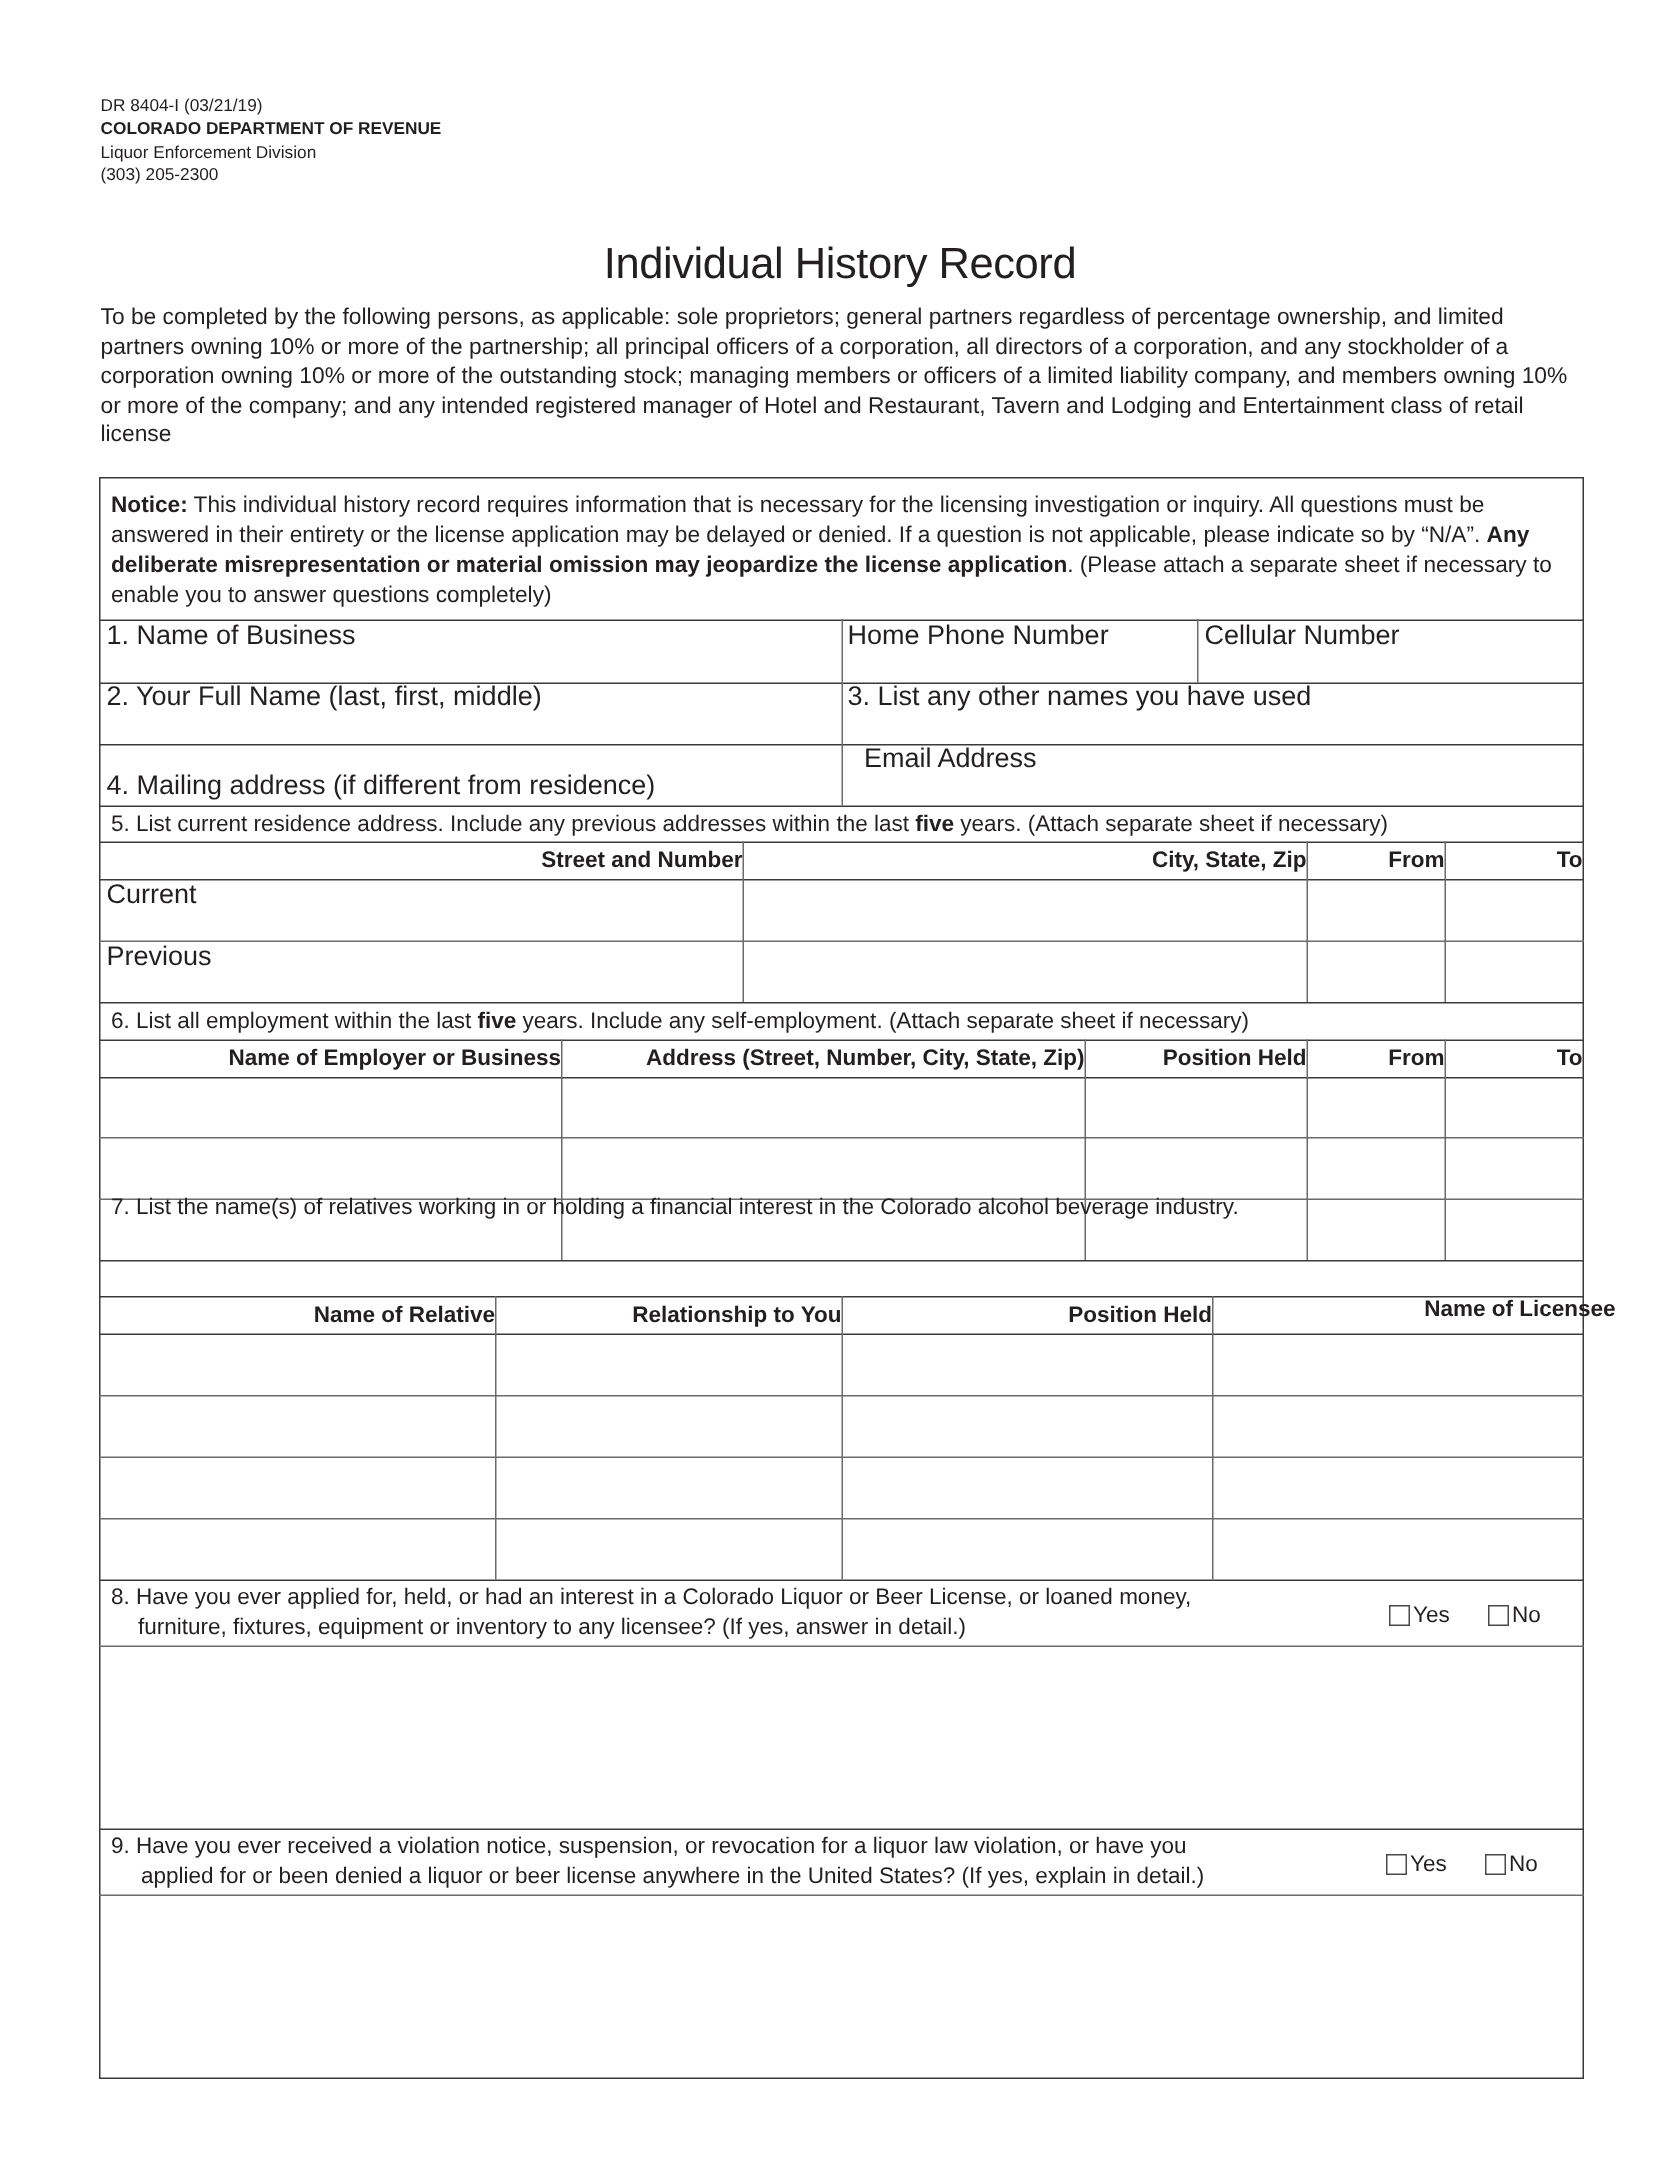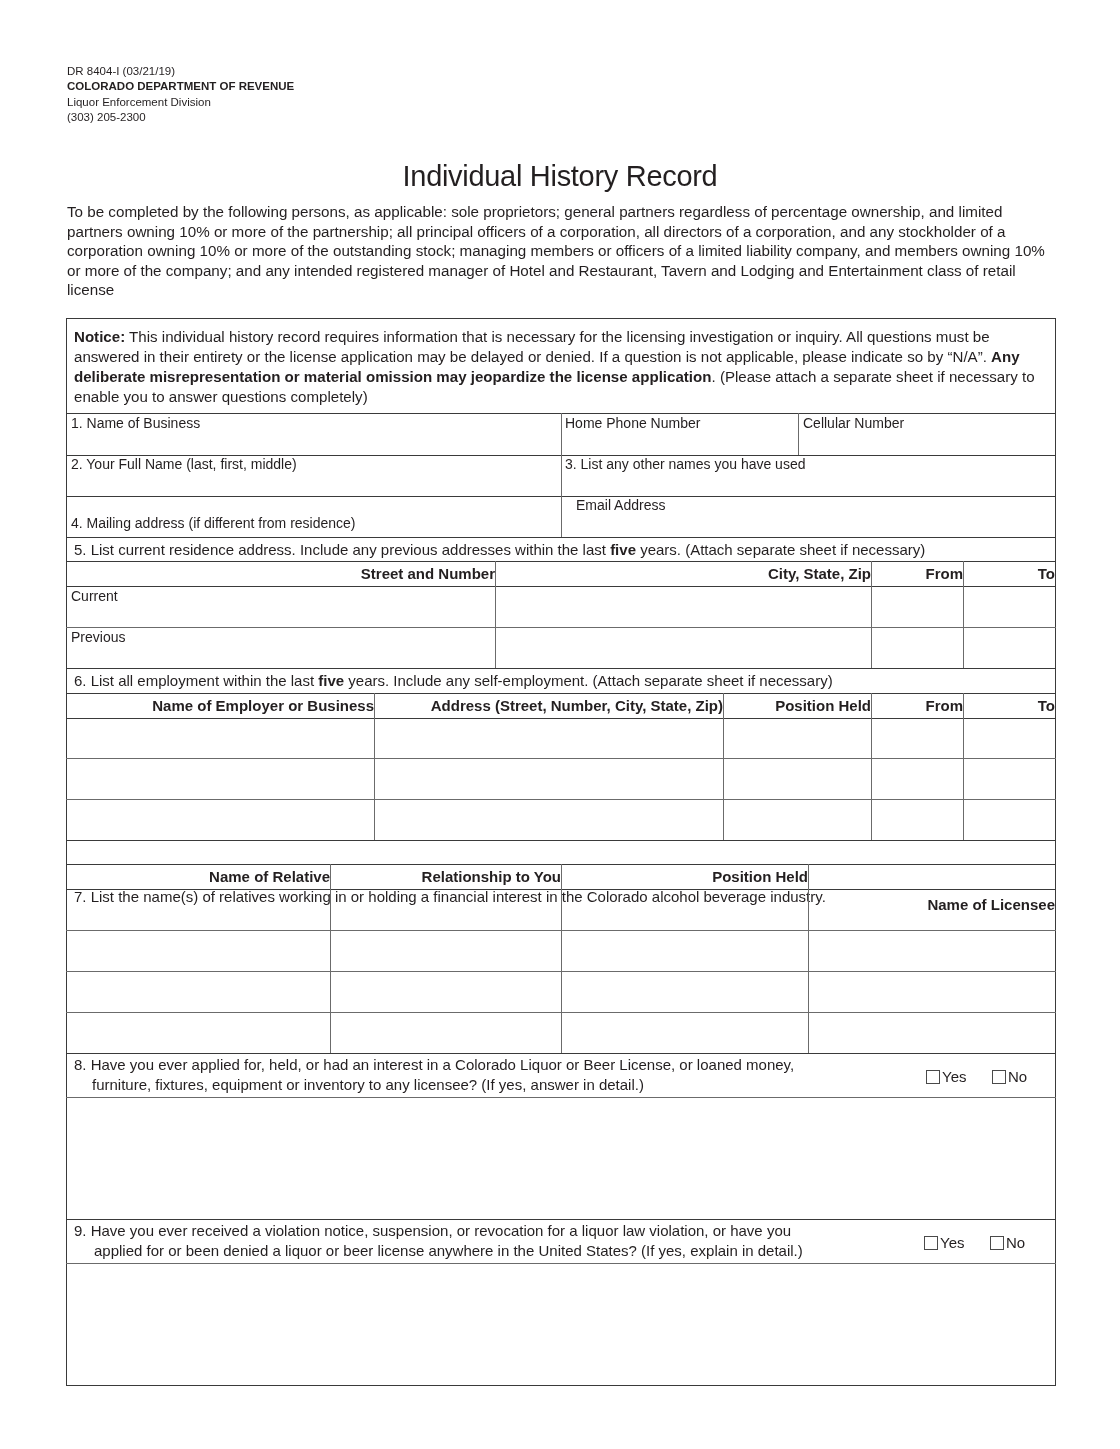--- a/index.html
+++ b/index.html
@@ -8,21 +8,21 @@
   .hdr-line { position:absolute; left:67px; font-size:11.5px; line-height:15px; }
   .hdr-bold { font-weight:bold; }
   #title { position:absolute; left:0; width:1120px; top:160px; text-align:center;
            font-size:29px; font-weight:normal; letter-spacing:-0.3px; }
   #intro { position:absolute; left:67px; top:202px; width:990px; font-size:15.2px; line-height:19.6px; }
   .box { position:absolute; border:1.5px solid #3a3a3a; box-sizing:border-box; }
   .hl { position:absolute; height:0; border-top:1.5px solid #3a3a3a; }
   .hl.thin { border-top:1px solid #6b6b6b; }
   .vl { position:absolute; width:0; border-left:1px solid #6b6b6b; }
   .notice { position:absolute; left:74px; top:327px; width:976px; font-size:15.1px; line-height:20px; }
-  .lbl { position:absolute; font-size:14px; line-height:16px; }
+  .lbl { position:absolute; font-size:18px; line-height:16px; }
   .sec-title { position:absolute; left:74px; font-size:15px; line-height:18px; }
   .colh { position:absolute; font-size:15px; font-weight:bold; text-align:right; line-height:18px; }
   .q { position:absolute; left:74px; font-size:15px; line-height:20px; }
   .cb-wrap { position:absolute; font-size:15px; line-height:17px; display:flex; align-items:center; }
   .cb { width:14px; height:14px; border:1px solid #4a4a4a; box-sizing:border-box; margin-right:2px; display:inline-block; background:#fff; }
   .field { position:absolute; box-sizing:border-box; }
 </style>
 </head>
 <body>
 
@@ -102,35 +102,35 @@
 <div class="colh" style="left:66px; width:308px; top:697px;">Name of Employer or Business</div>
 <div class="colh" style="left:374px; width:349px; top:697px;">Address (Street, Number, City, State, Zip)</div>
 <div class="colh" style="left:723px; width:148px; top:697px;">Position Held</div>
 <div class="colh" style="left:871px; width:92px; top:697px;">From</div>
 <div class="colh" style="left:963px; width:92px; top:697px;">To</div>
 
 <div class="field" style="left:67px; top:719px; width:988px; height:39px;"></div>
 <div class="field" style="left:67px; top:759px; width:988px; height:40px;"></div>
 <div class="field" style="left:67px; top:800px; width:988px; height:40px;"></div>
 
-<div class="sec-title" style="top:888px;">7. List the name(s) of relatives working in or holding a financial interest in the Colorado alcohol beverage industry.</div>
+<div class="sec-title" style="top:796px;">7. List the name(s) of relatives working in or holding a financial interest in the Colorado alcohol beverage industry.</div>
 <div class="hl" style="left:66px; width:990px; top:864px;"></div>
 <div class="hl" style="left:66px; width:990px; top:889px;"></div>
 <div class="hl thin" style="left:66px; width:990px; top:930px;"></div>
 <div class="hl thin" style="left:66px; width:990px; top:971px;"></div>
 <div class="hl thin" style="left:66px; width:990px; top:1012px;"></div>
 <div class="hl" style="left:66px; width:990px; top:1053px;"></div>
 <div class="vl" style="left:330px; top:864px; height:189px;"></div>
 <div class="vl" style="left:561px; top:864px; height:189px;"></div>
 <div class="vl" style="left:808px; top:864px; height:189px;"></div>
 
 <div class="colh" style="left:66px; width:264px; top:868px;">Name of Relative</div>
 <div class="colh" style="left:330px; width:231px; top:868px;">Relationship to You</div>
 <div class="colh" style="left:561px; width:247px; top:868px;">Position Held</div>
-<div class="colh" style="left:808px; width:247px; top:896px;">Name of Licensee</div>
+<div class="colh" style="left:808px; width:247px; top:864px;padding-left:22px;">Name of Licensee</div>
 
 <div class="field" style="left:67px; top:890px; width:988px; height:40px;"></div>
 <div class="field" style="left:67px; top:931px; width:988px; height:40px;"></div>
 <div class="field" style="left:67px; top:972px; width:988px; height:40px;"></div>
 <div class="field" style="left:67px; top:1013px; width:988px; height:40px;"></div>
 
 <div class="q" style="top:1055px;">8. Have you ever applied for, held, or had an interest in a Colorado Liquor or Beer License, or loaned money,</div>
 <div class="q" style="top:1075px; left:92px;">furniture, fixtures, equipment or inventory to any licensee? (If yes, answer in detail.)</div>
 <div class="cb-wrap" style="left:926px; top:1068px;">
   <span class="cb"></span>

